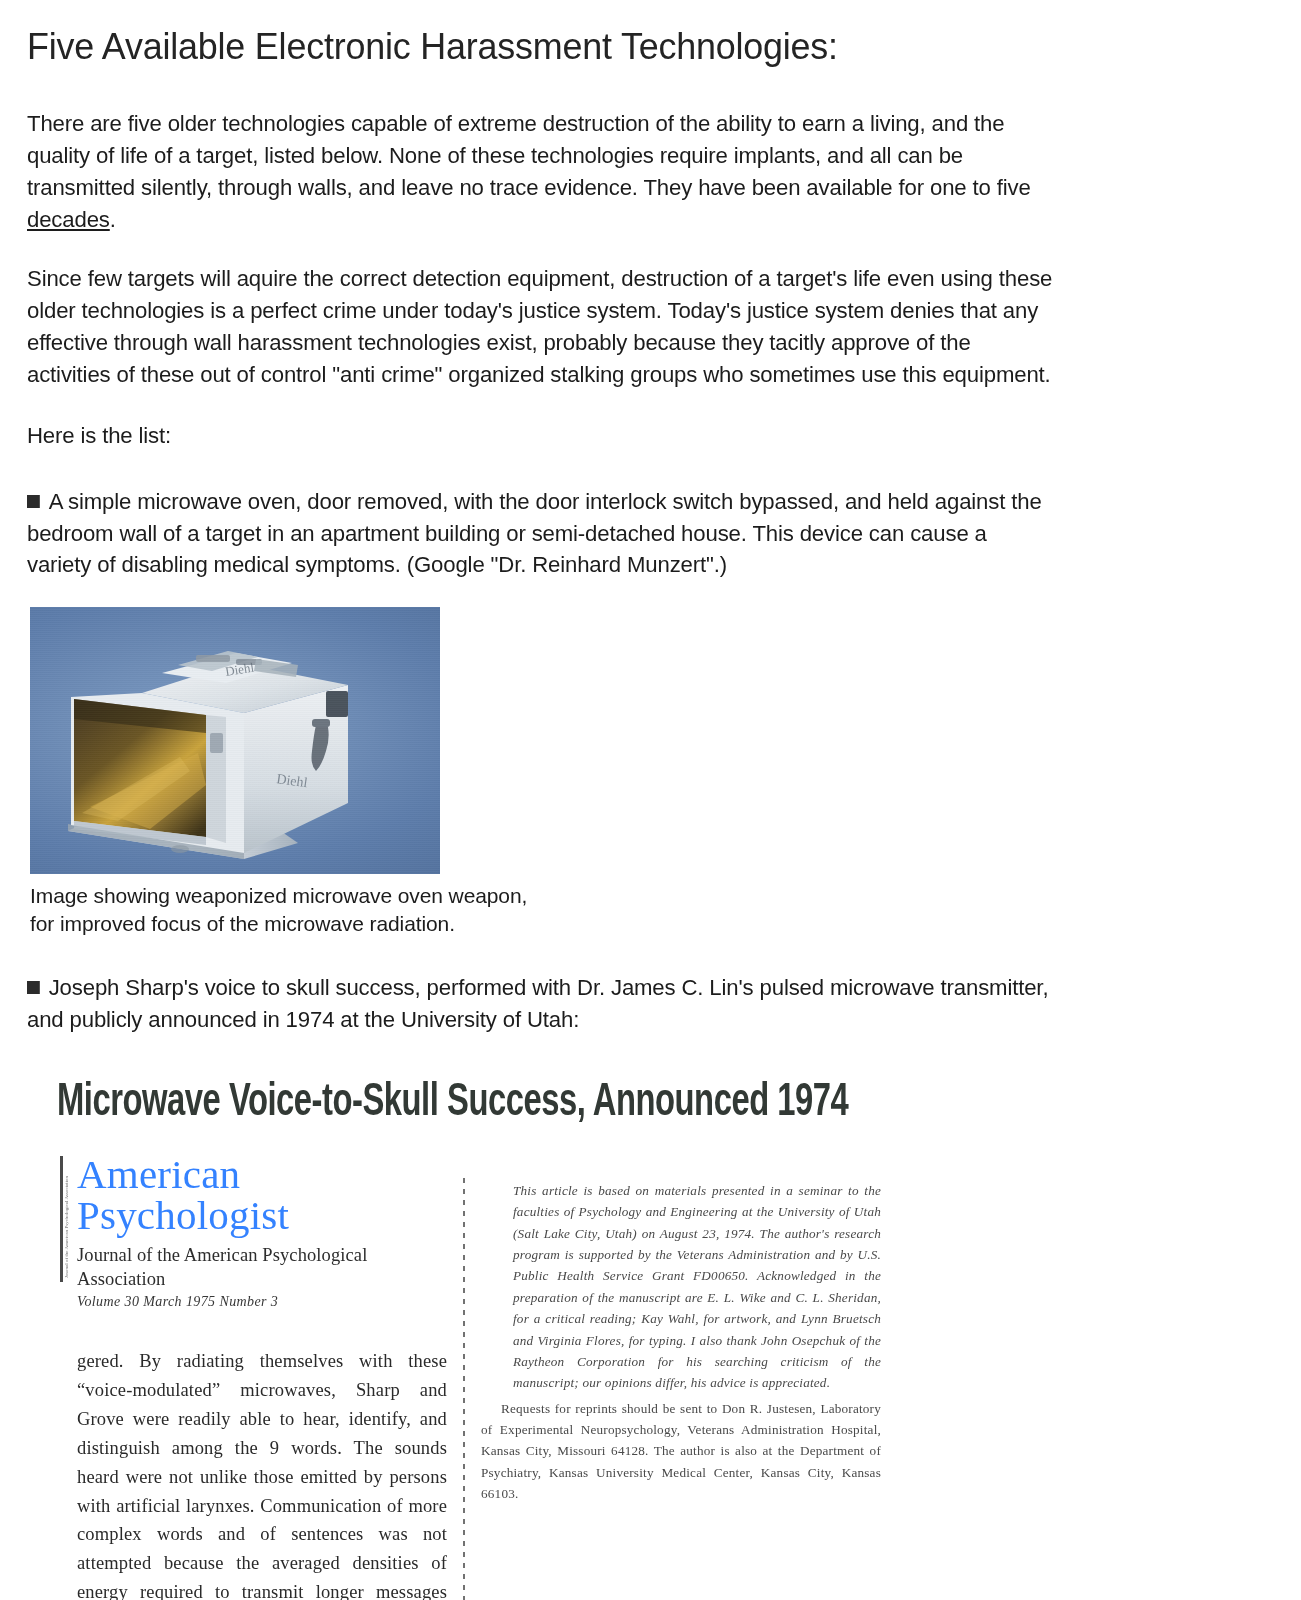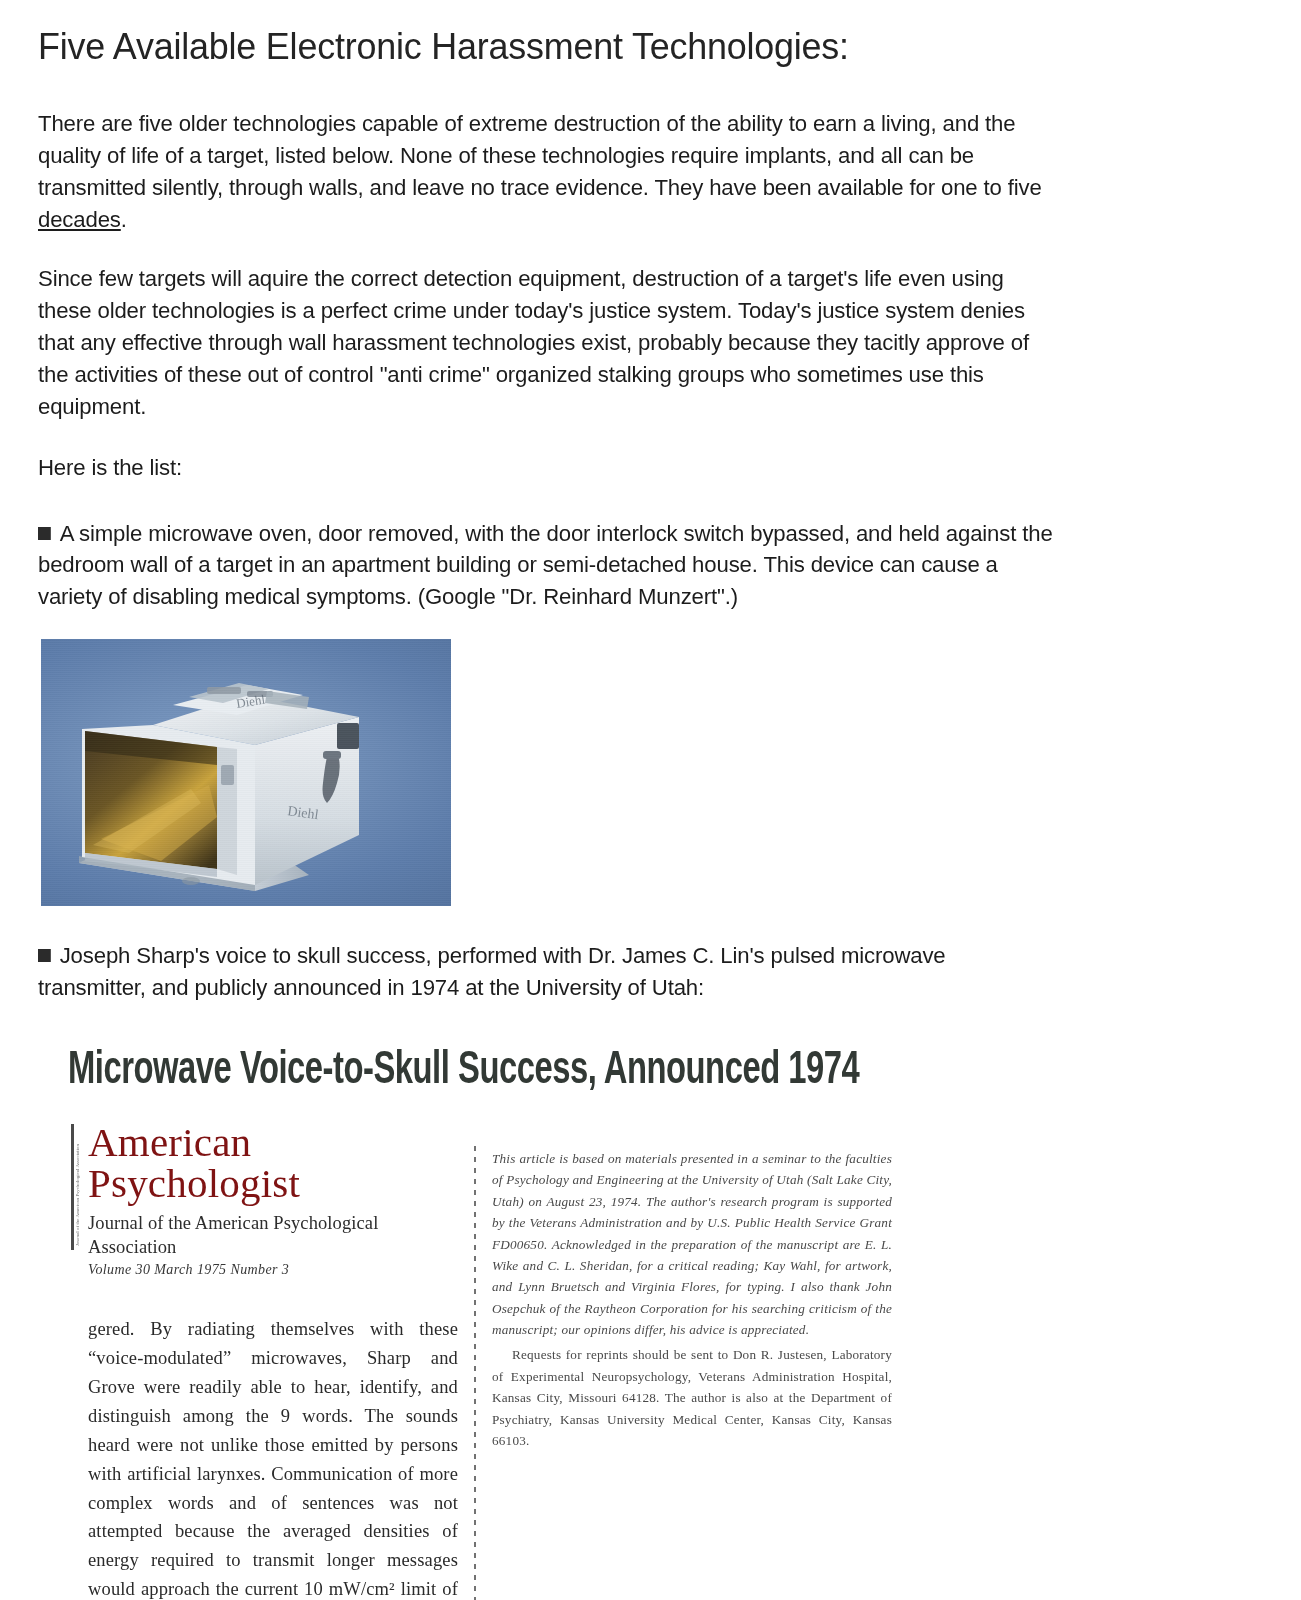--- a/index.html
+++ b/index.html
@@ -16,21 +16,21 @@
     font-family: "Liberation Sans", sans-serif;
     color: #1a1a1a;
     overflow: hidden;
   }
 
   .page {
     position: absolute;
     left: 0; top: 0;
     width: 1125px;
     height: 1600px;
-    padding: 18px 55px 0 38px;
+    padding: 18px 55px 0 27px;
   }
 
   
   .doc-title {
     font-size: 37px;
     font-weight: 400;
     letter-spacing: -0.2px;
     line-height: 1.14;
     margin: 8px 0 0 0;
     color: #242424;
@@ -168,21 +168,21 @@
     transform: rotate(180deg);
     white-space: nowrap;
     overflow: hidden;
     filter: blur(0.35px);
   }
 
   .masthead {
     font-family: "Liberation Serif", serif;
     font-size: 41px;
     line-height: 1;
-    color: #7f1d1d;
+    color: #3b82f6;
     letter-spacing: 0.2px;
     filter: blur(0.32px) contrast(1.1);
     margin-top: 2px;
   }
   .masthead-sub {
     font-family: "Liberation Serif", serif;
     font-size: 18.5px;
     line-height: 1.3;
     color: #333333;
     margin-top: 7px;
@@ -239,21 +239,21 @@
     font-family: "Liberation Serif", serif;
     font-size: 13.2px;
     line-height: 1.62;
     color: #4a4a4a;
     text-align: justify;
     letter-spacing: 0.2px;
     filter: blur(0.55px) contrast(1.02);
     padding-top: 28px;
   }
   .clip-col-right p { margin: 0; }
-  .clip-col-right .fn-note { font-style: italic; }
+  .clip-col-right .fn-note { font-style: italic; margin-left: 32px; }
   .clip-col-right .fn-indent { text-indent: 20px; margin-top: 4px; }
 </style>
 </head>
 <body>
 
 <div class="page">
 
   <h1 class="doc-title">Five Available Electronic Harassment Technologies:</h1>
 
   <p class="para p-intro"><span>There are five older technologies capable of extreme destruction of the ability to earn a living, and the quality of life of a target, listed below. None of these technologies require implants, and all can be transmitted silently, through walls, and leave no trace evidence.   They have been available for one to five </span><span class="u">decades</span><span>.</span></p>
@@ -324,20 +324,24 @@
         <text x="196" y="69" font-family="Liberation Serif, serif" font-size="13" fill="#5e6974" opacity="0.75" transform="rotate(-9 196 69)">Diehl</text>
 
         <text x="246" y="176" font-family="Liberation Serif, serif" font-size="14" fill="#6a7580" opacity="0.8" transform="rotate(8 246 176)">Diehl</text>
 
         <polygon points="44,214 176,230 176,238 44,222" fill="#aeb9c3" opacity="0.7"></polygon>
         <ellipse cx="150" cy="242" rx="9" ry="4" fill="#8c97a2" opacity="0.6"></ellipse>
       </svg>
     </div>
   </div>
 
+  <div class="photo-caption">
+    <div>Image showing weaponized microwave oven weapon,</div>
+    <div>for improved focus of the microwave radiation.</div>
+  </div>
 
   <p class="bullet b-two"><span class="sq"></span><span>Joseph Sharp's voice to skull success, performed with Dr. James C. Lin's pulsed microwave transmitter, and publicly announced in 1974 at the University of Utah:</span></p>
 
   <div class="clipping">
 
     <div class="clip-headline">Microwave Voice-to-Skull Success, Announced 1974</div>
 
     <div class="clip-body">
 
       <div class="clip-col-left">

